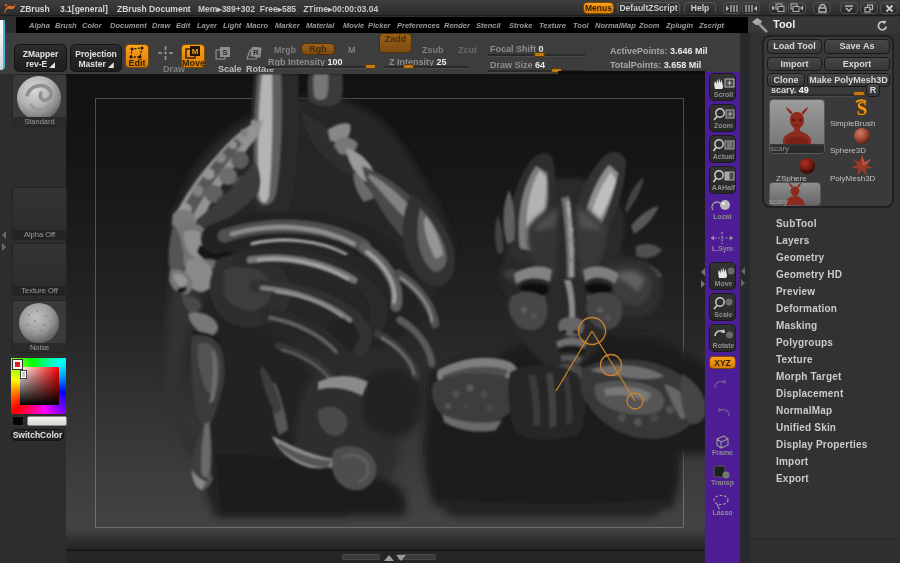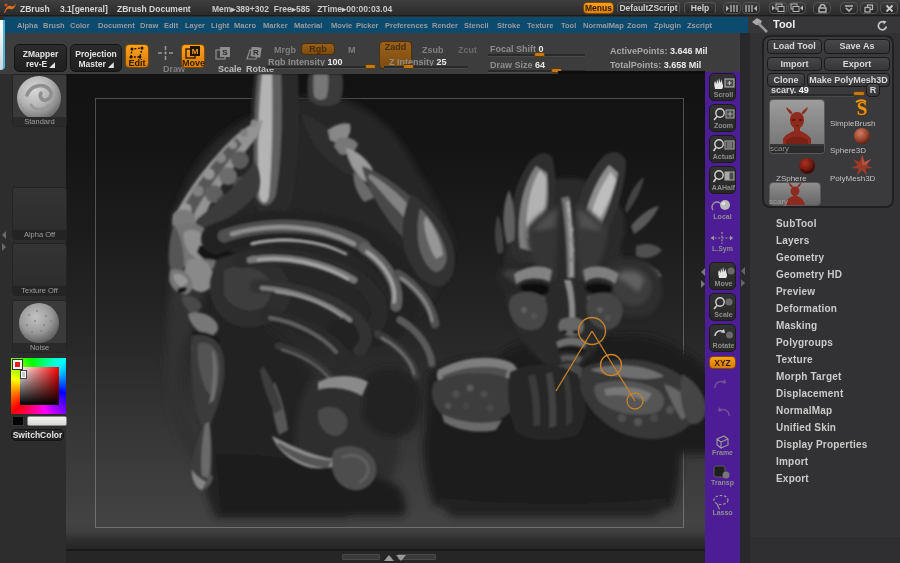--- a/index.html
+++ b/index.html
@@ -15,21 +15,21 @@
   white-space:nowrap; }
 .tb-btn { position:absolute; top:2px; height:12px; border-radius:4px;
   background:linear-gradient(#3c3c3c,#262626); border:1px solid #555;
   border-bottom-color:#333; color:#cfcfcf; font-size:8.5px; font-weight:bold;
   text-align:center; line-height:10px; }
 .tb-ico { position:absolute; top:2px; height:12px; border-radius:4px;
   background:linear-gradient(#3c3c3c,#262626); border:1px solid #525252;
   color:#c3c3c3; font-size:8px; text-align:center; line-height:10px; }
 
 
-#menubar { left:4px; top:17px; width:748px; height:16px; background:#0c4a6e; }
+#menubar { left:16px; top:17px; width:748px; height:16px; background:#000000;font-style:italic; }
 #menubar span { position:absolute; top:4px; font-size:7.5px; font-weight:bold; color:#9b9b9b; }
 #toolhead { left:748px; top:17px; width:152px; height:16px; background:#37373a; }
 
 
 #toolbar { left:0; top:33px; width:900px; height:41px; background:#3d3d3d; }
 .dk-btn { position:absolute; background:linear-gradient(#2c2c2c,#1e1e1e);
   border:1px solid #141414; border-radius:5px; color:#e2e2e2;
   font-size:8.5px; font-weight:bold; text-align:center; }
 .or-btn { position:absolute; background:linear-gradient(#fca21d,#d87c06);
   border:1px solid #7e4a03; border-radius:4px; color:#2e1d02;
@@ -428,21 +428,21 @@
   <div class="abs" style="left:0;top:20px;width:5px;height:50px;background:linear-gradient(#fff,#cfd4d8);border-right:2px solid #49b8d8;border-radius:0 0 4px 0;z-index:5"></div>
 
   <div class="abs" id="titlebar">
     <svg width="16" height="15" style="position:absolute;left:2px;top:1px">
       <path d="M2 12 C4 6, 6 4, 9 5 C12 6, 13 4, 14 2 C13 8, 10 9, 8 8 C5 7, 4 9, 3 12 Z" fill="#e0701a"></path>
       <circle cx="4" cy="4" r="1.6" fill="#c2521a"></circle>
     </svg>
     <span class="tb-txt" style="left:20px">ZBrush</span>
     <span class="tb-txt" style="left:60px">3.1[general]</span>
     <span class="tb-txt" style="left:117px">ZBrush&nbsp;Document</span>
-    <span class="tb-txt" style="left:212px;color:#c9c9c9">Mem▸389+302&nbsp;&nbsp;Free▸585&nbsp;&nbsp;&nbsp;ZTime▸00:00:03.04</span>
+    <span class="tb-txt" style="left:198px;color:#c9c9c9">Mem▸389+302&nbsp;&nbsp;Free▸585&nbsp;&nbsp;&nbsp;ZTime▸00:00:03.04</span>
     <div class="tb-btn" style="left:583px;width:31px;background:linear-gradient(#fba01c,#e07e06);border-color:#7e4a03;color:#2e1d02">Menus</div>
     <div class="tb-btn" style="left:617px;width:63px">DefaultZScript</div>
     <div class="tb-btn" style="left:684px;width:32px">Help</div>
     <div class="tb-ico" style="left:723px;width:18px">
       <svg width="14" height="9" style="margin-top:1px">
           <path d="M4 4.5 L1 1.5 V7.5 Z" fill="#b5b5b5"></path>
           <path d="M6 1 v7 M9 1 v7 M12 1 v7" stroke="#b5b5b5" stroke-width="1.3"></path>
         </svg>
     </div>
     <div class="tb-ico" style="left:742px;width:18px">
@@ -569,21 +569,21 @@
         <path d="M2 12 L5 3 L13 5 L11 12 Z" fill="none" stroke="#8e8e8e" stroke-width="1.2"></path>
         <rect x="6" y="0" width="10" height="10" fill="#8e8e8e" transform="rotate(8 11 5)"></rect>
         <text x="11" y="8" font-size="8" font-weight="bold" fill="#2c2c2c" text-anchor="middle">R</text>
       </svg>
       <div class="gry" style="position:static;color:#bdbdbd">Rotate</div>
     </div>
 
     <span class="gry" style="left:268px;top:12px">Mrgb</span>
     <div class="mut-btn" style="left:301px;top:10px;width:34px;height:12px;line-height:11px">Rgb</div>
     <span class="gry" style="left:342px;top:12px">M</span>
-    <div class="mut-btn" style="left:379px;top:8px;width:33px;height:28px;line-height:11px">Zadd</div>
+    <div class="mut-btn" style="left:379px;top:0;width:33px;height:20px;line-height:11px">Zadd</div>
     <span class="gry" style="left:416px;top:12px">Zsub</span>
     <span class="gry" style="left:452px;top:12px;color:#6a6a6a">Zcut</span>
 
     <span class="lbl2" style="left:268px;top:24px">Rgb&nbsp;Intensity&nbsp;<span class="val">100</span></span>
     <div class="track" style="left:266px;top:33px;width:100px"></div>
     <div class="handle" style="left:365px;top:31px"></div>
 
     <span class="lbl2" style="left:389px;top:24px">Z&nbsp;Intensity&nbsp;<span class="val">25</span></span>
     <div class="track" style="left:384px;top:33px;width:84px"></div>
     <div class="handle" style="left:403px;top:31px"></div>

